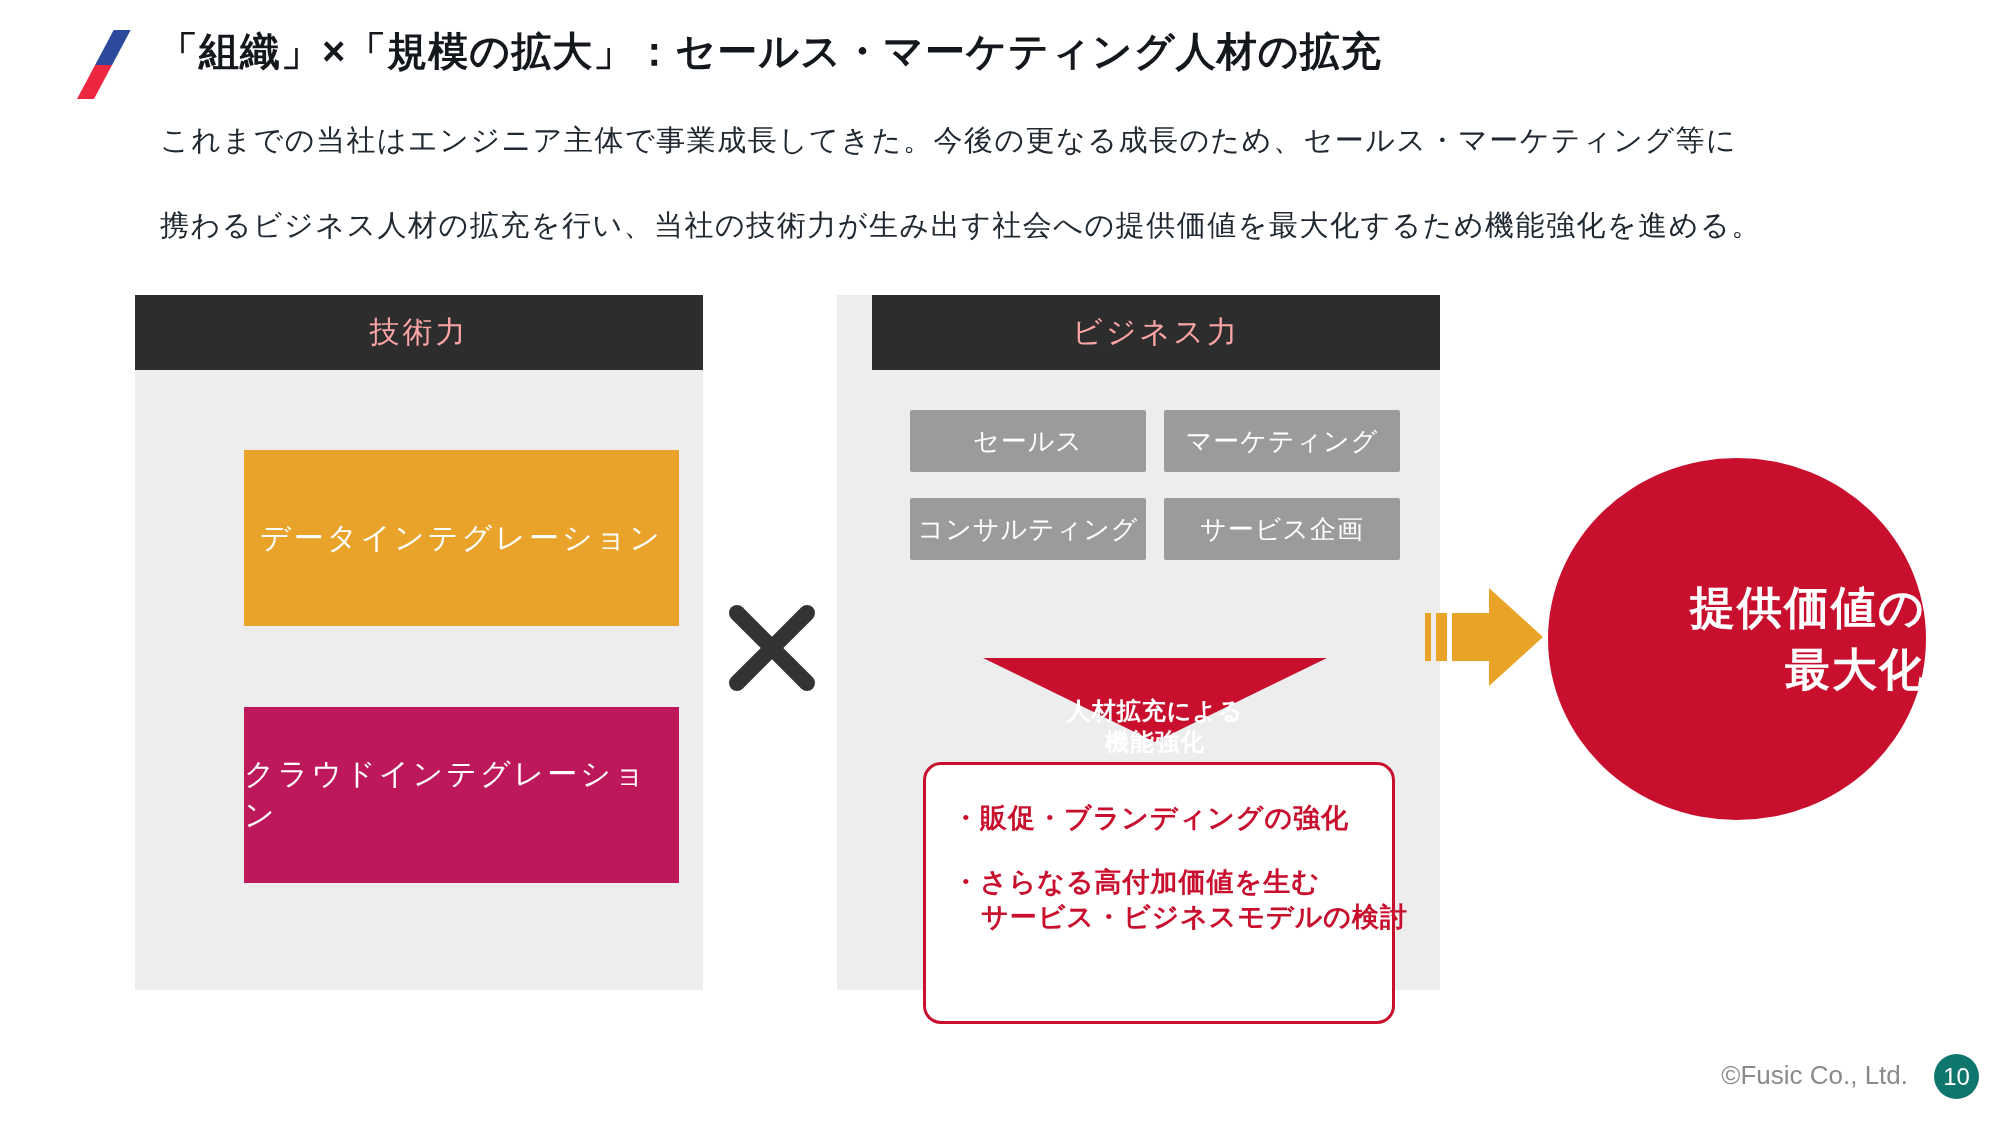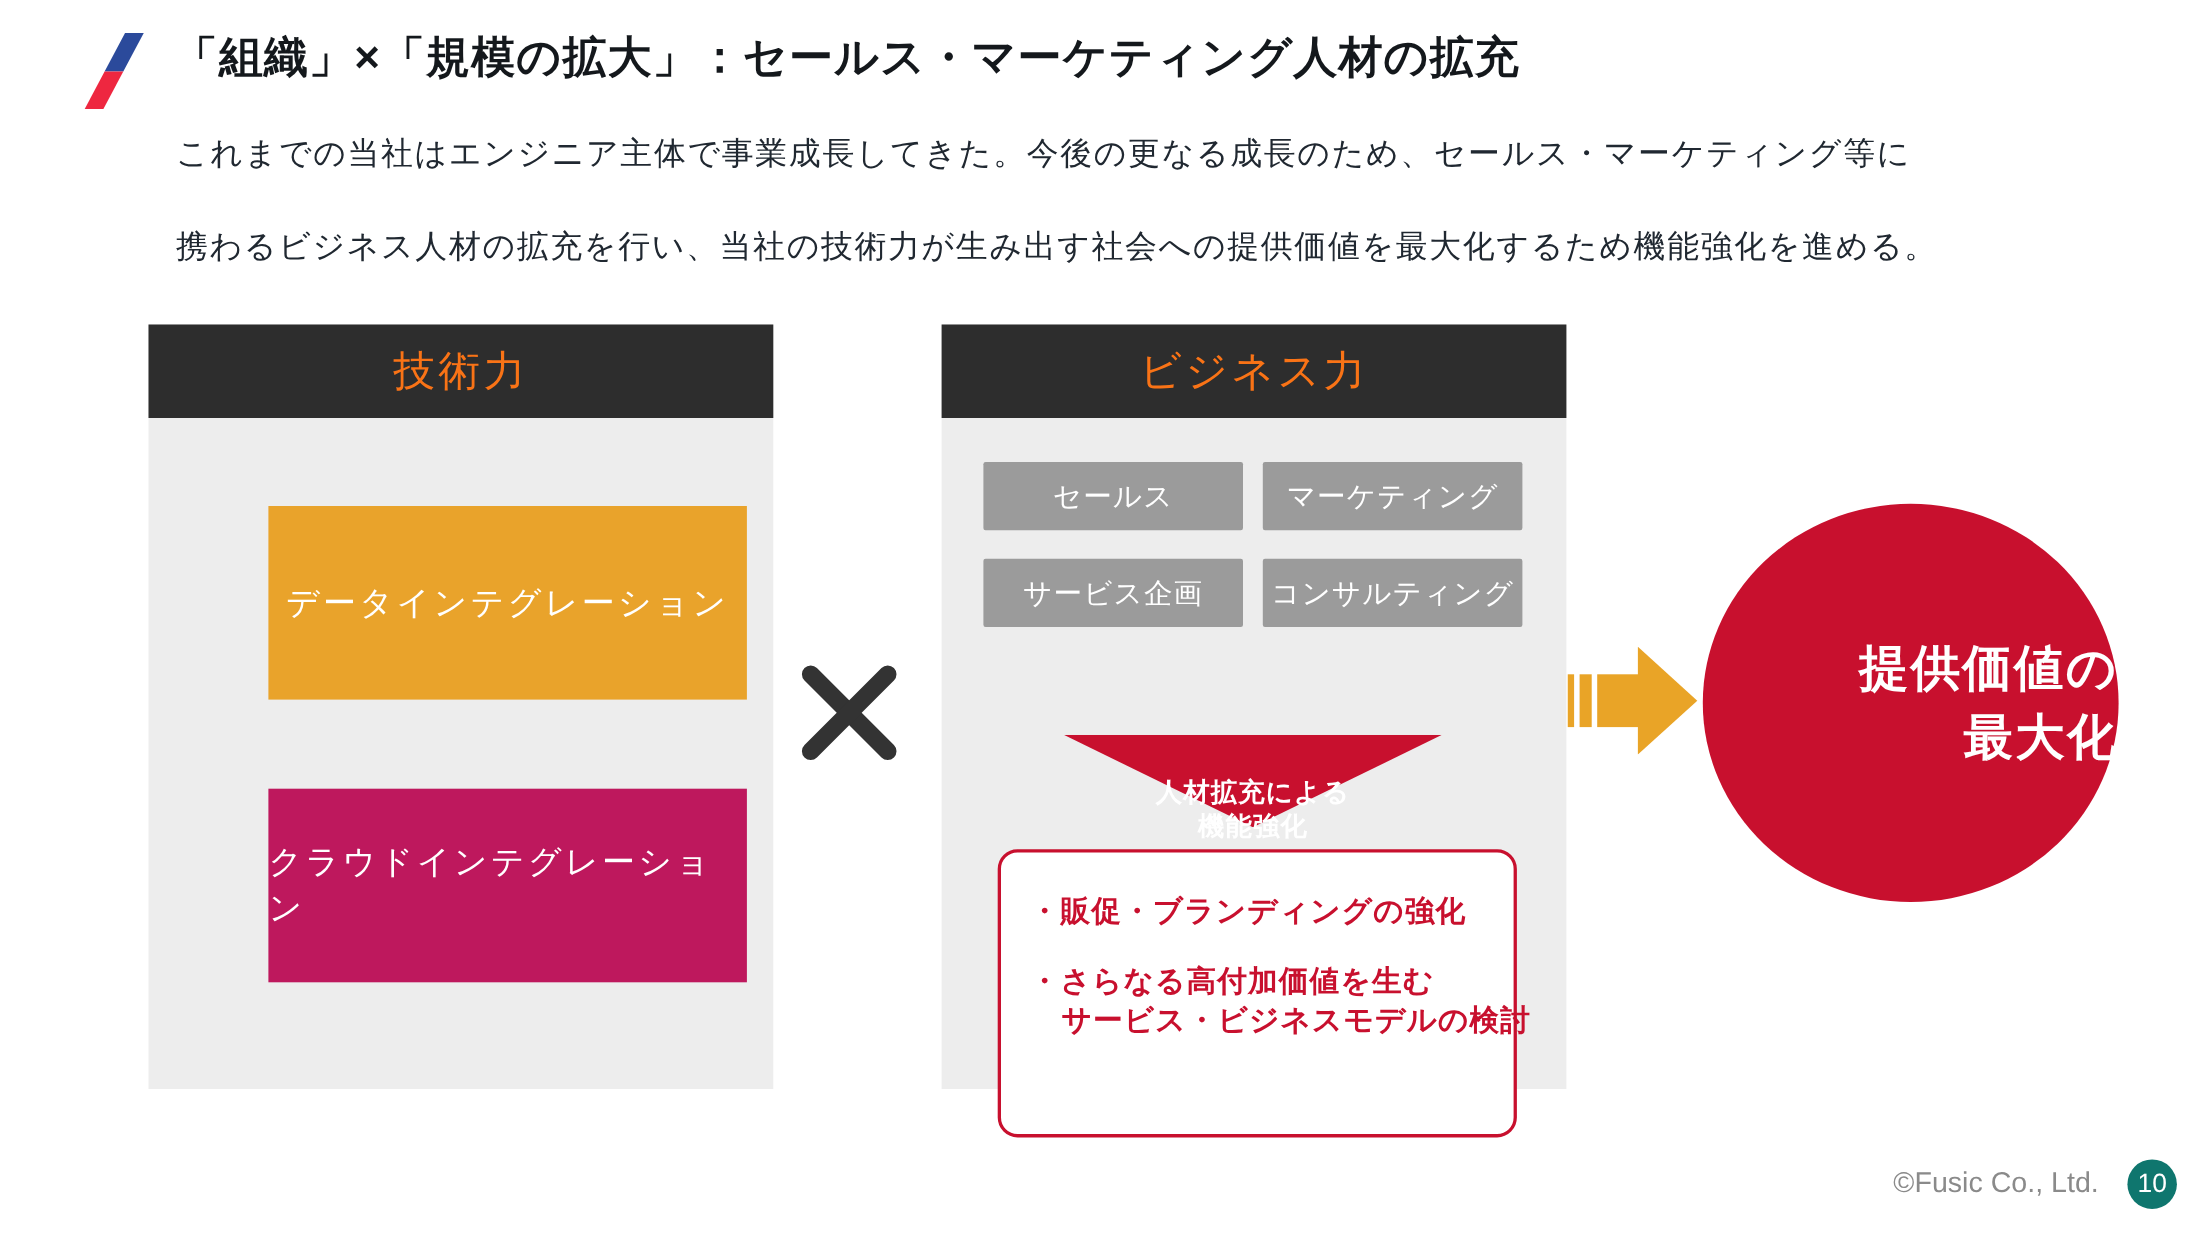--- a/index.html
+++ b/index.html
@@ -14,22 +14,22 @@
   .logo .blue{background:#2B4A9B;}
   .logo .red{background:#EE2740;}
   
   .title{position:absolute;left:158px;top:24px;font-size:40px;font-weight:bold;
     color:#14181c;letter-spacing:1px;white-space:nowrap;}
   .intro{position:absolute;left:160px;top:98px;font-size:29px;color:#202831;
     letter-spacing:1.5px;line-height:85px;white-space:nowrap;}
   
   .panel{position:absolute;top:295px;width:568px;height:695px;background:#EDEDED;}
   .panel-tech{left:135px;}
-  .panel-biz{left:856px;}
-  .panel-header{height:85px;background:#2D2D2D;color:#f97316;font-size:38px;
+  .panel-biz{left:837px;padding-left:35px;}
+  .panel-header{height:75px;background:#2D2D2D;color:#fca5a5;font-size:30px;
     letter-spacing:3px;display:flex;align-items:center;justify-content:center;}
   .panel-body{position:relative;height:620px;}
   
   .tech-box{position:absolute;left:73px;width:435px;height:176px;color:#ffffff;
     font-size:30px;letter-spacing:3px;display:flex;align-items:center;justify-content:center;margin-left:36px;}
   .tech-box.orange{top:80px;background:#E9A32B;}
   .tech-box.red{top:337px;background:#be185d;font-family:Liberation Serif, serif;}
   
   .multiply{position:absolute;left:722px;top:598px;width:100px;height:100px;}
   .sr-only{position:absolute;width:1px;height:1px;overflow:hidden;clip:rect(0 0 0 0);}
@@ -93,22 +93,22 @@
       <line x1="85" y1="15" x2="15" y2="85" stroke="#333333" stroke-width="16" stroke-linecap="round"></line>
     </svg>
   </div>
 
   <div class="panel panel-biz">
     <div class="panel-header">ビジネス力</div>
     <div class="panel-body">
       <div class="biz-grid">
         <div class="biz-btn">セールス</div>
         <div class="biz-btn">マーケティング</div>
+        <div class="biz-btn">コンサルティング</div>
         <div class="biz-btn">サービス企画</div>
-        <div class="biz-btn">コンサルティング</div>
       </div>
 
       <div class="tri-wrap">
         <div class="tri"></div>
         <div class="tri-label">
           <div>人材拡充による</div>
           <div>機能強化</div>
         </div>
       </div>
 

